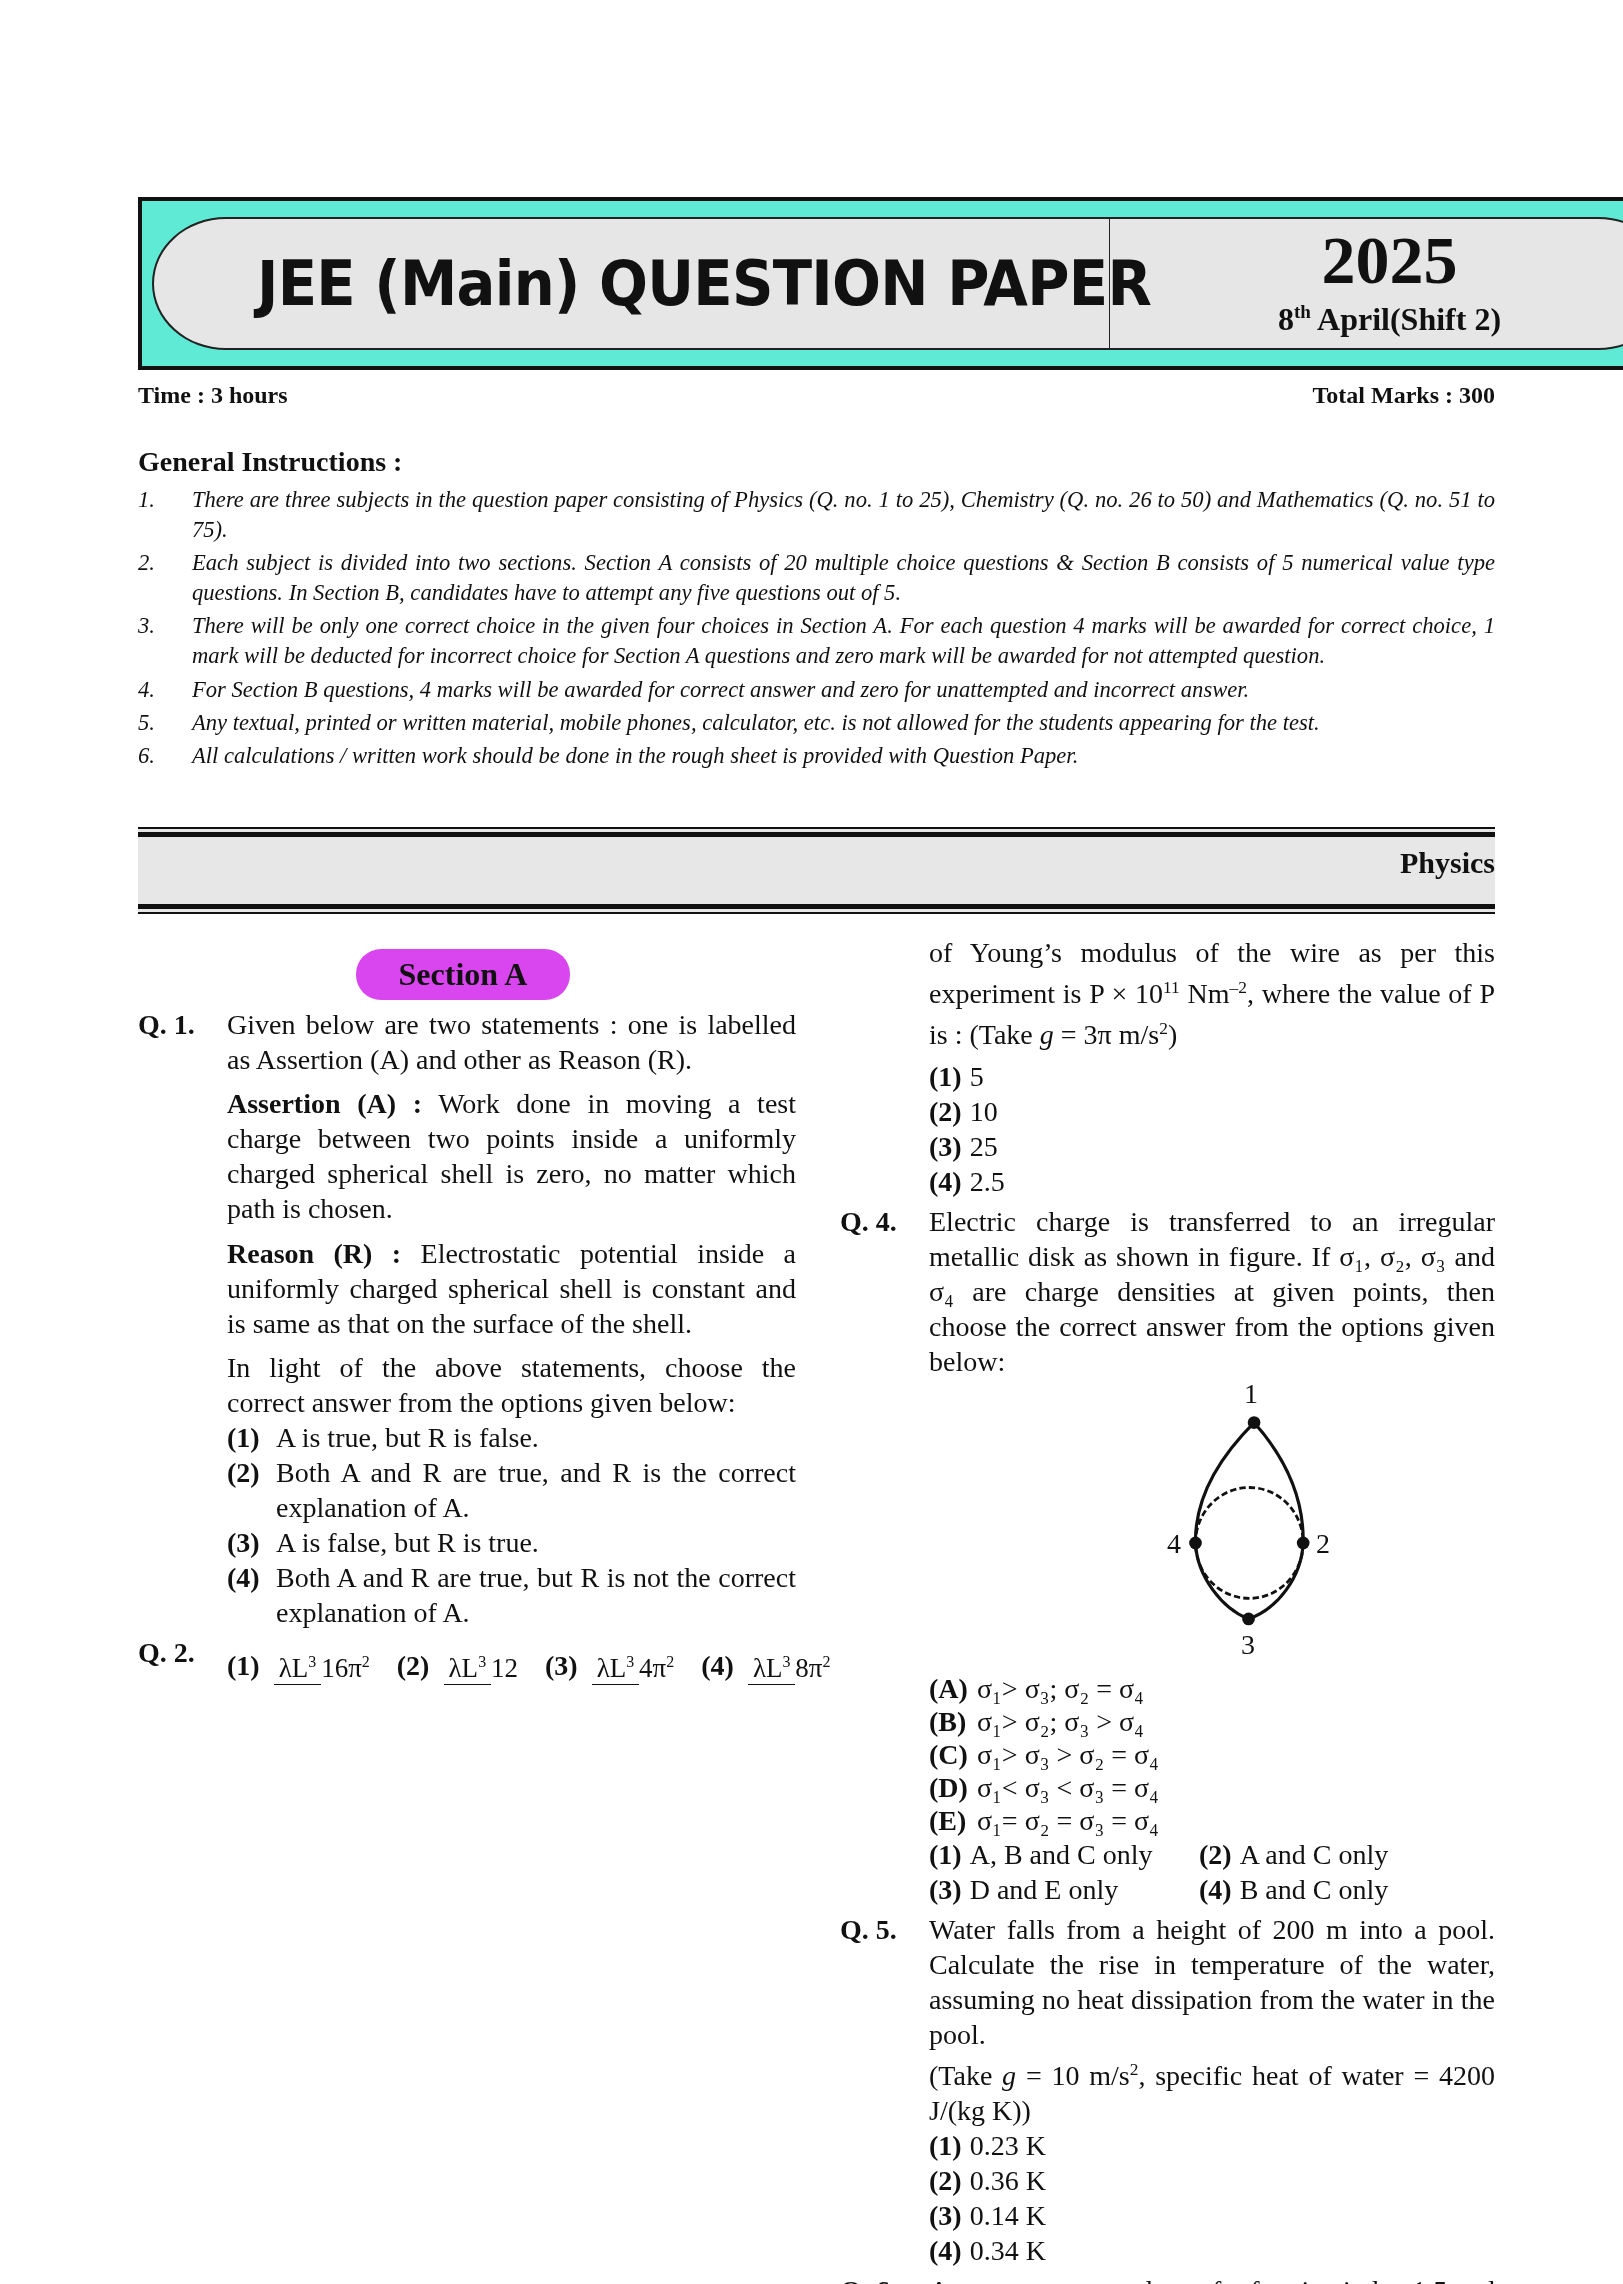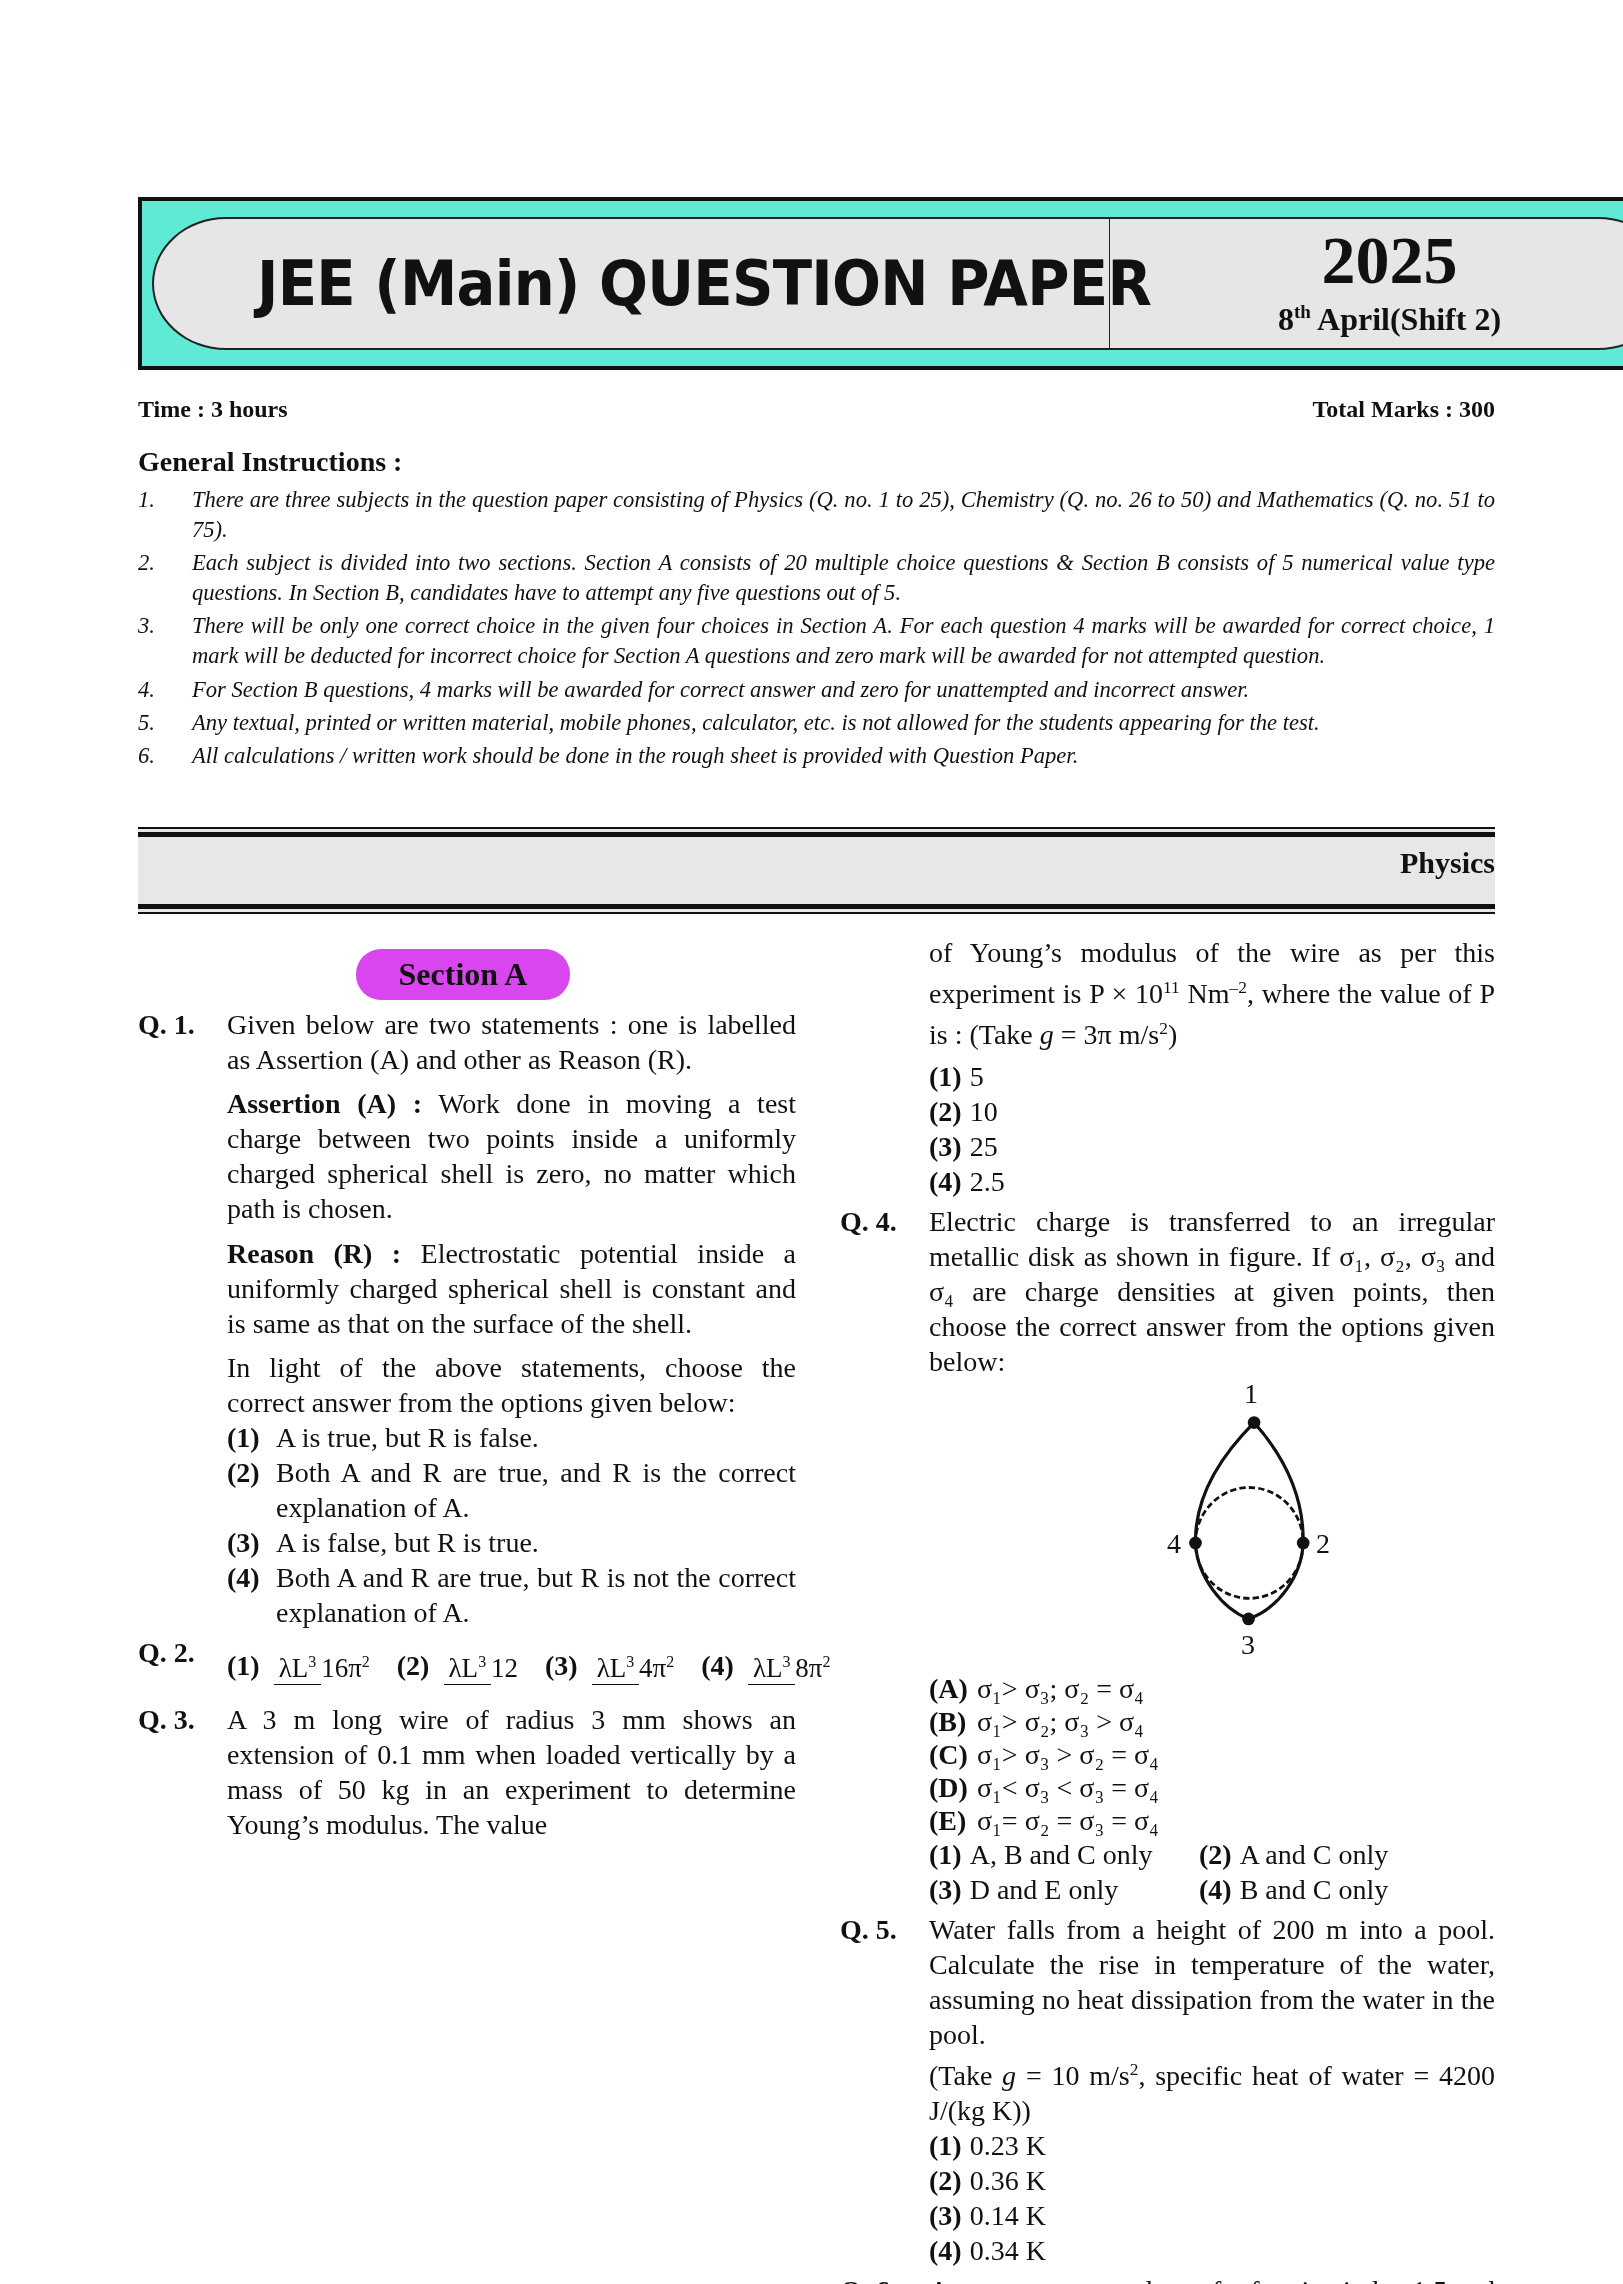--- a/index.html
+++ b/index.html
@@ -16,21 +16,21 @@
                display: flex; align-items: center; justify-content: center;
                font-family: "DejaVu Sans", "Liberation Sans", sans-serif; font-weight: bold;
                font-size: 62px; letter-spacing: -0.8px; color: #111; transform: scaleX(0.93); transform-origin: center; }
   .hdr-divider { position: absolute; left: 955px; top: 0; bottom: 0; width: 1.6px; background: #222; }
   .hdr-right { position: absolute; left: 956px; right: 0; top: 0; bottom: 0;
                display: flex; flex-direction: column; align-items: center; justify-content: center; }
   .hdr-year { font-family: "Liberation Serif", serif; font-weight: bold; font-size: 68px; line-height: 63px; color: #111; }
   .hdr-date { font-family: "Liberation Serif", serif; font-weight: bold; font-size: 32px; line-height: 40px; color: #111; }
   .hdr-date sup { font-size: 19px; }
 
-  .meta-row { position: absolute; left: 138px; width: 1357px; top: 396px; height: 32px;
+  .meta-row { position: absolute; left: 138px; width: 1357px; top: 382px; height: 32px;
               display: flex; justify-content: space-between; font-weight: bold; font-size: 24px; }
 
   .gi-title { position: absolute; left: 138px; top: 446px; font-weight: bold; font-size: 28px; }
   .gi-list { position: absolute; left: 138px; top: 485px; width: 1357px; margin: 0; padding: 0; list-style: none;
              font-style: italic; font-size: 22.6px; line-height: 30px; }
   .gi-list li { display: flex; margin-bottom: 3.2px; }
   .gi-num { width: 54px; flex: none; }
   .gi-text { flex: 1; text-align: justify; }
 
   
@@ -188,26 +188,20 @@
             <span class="b">(4)</span>
             <span class="frac">
               <span class="num"><span>λL</span><sup>3</sup></span>
               <span class="den"><span>8π</span><sup>2</sup></span>
             </span>
           </div>
       </div>
     </div>
   </div>
 
-  <div class="q">
-    <div class="q-num">Q. 3.</div>
-    <div class="q-body">
-      <p class="p">A 3 m long wire of radius 3 mm shows an extension of 0.1 mm when loaded vertically by a mass of 50 kg in an experiment to determine Young’s modulus. The value</p>
-    </div>
-  </div>
 </div>
 
 <div class="col col-right">
   <div class="q">
     <div class="q-num"></div>
     <div class="q-body">
       <p class="p"><span>of Young’s modulus of the wire as per this experiment is P × 10</span><sup>11</sup><span> Nm</span><sup>–2</sup><span>, where the value of P is : (Take </span><i>g</i><span> = 3π m/s</span><sup>2</sup><span>)</span></p>
       <div class="opts-row">
         <span class="cell" style="width:135px"><span class="b">(1)</span><span>5</span></span>
         <span class="cell" style="width:135px"><span class="b">(2)</span><span>10</span></span>

